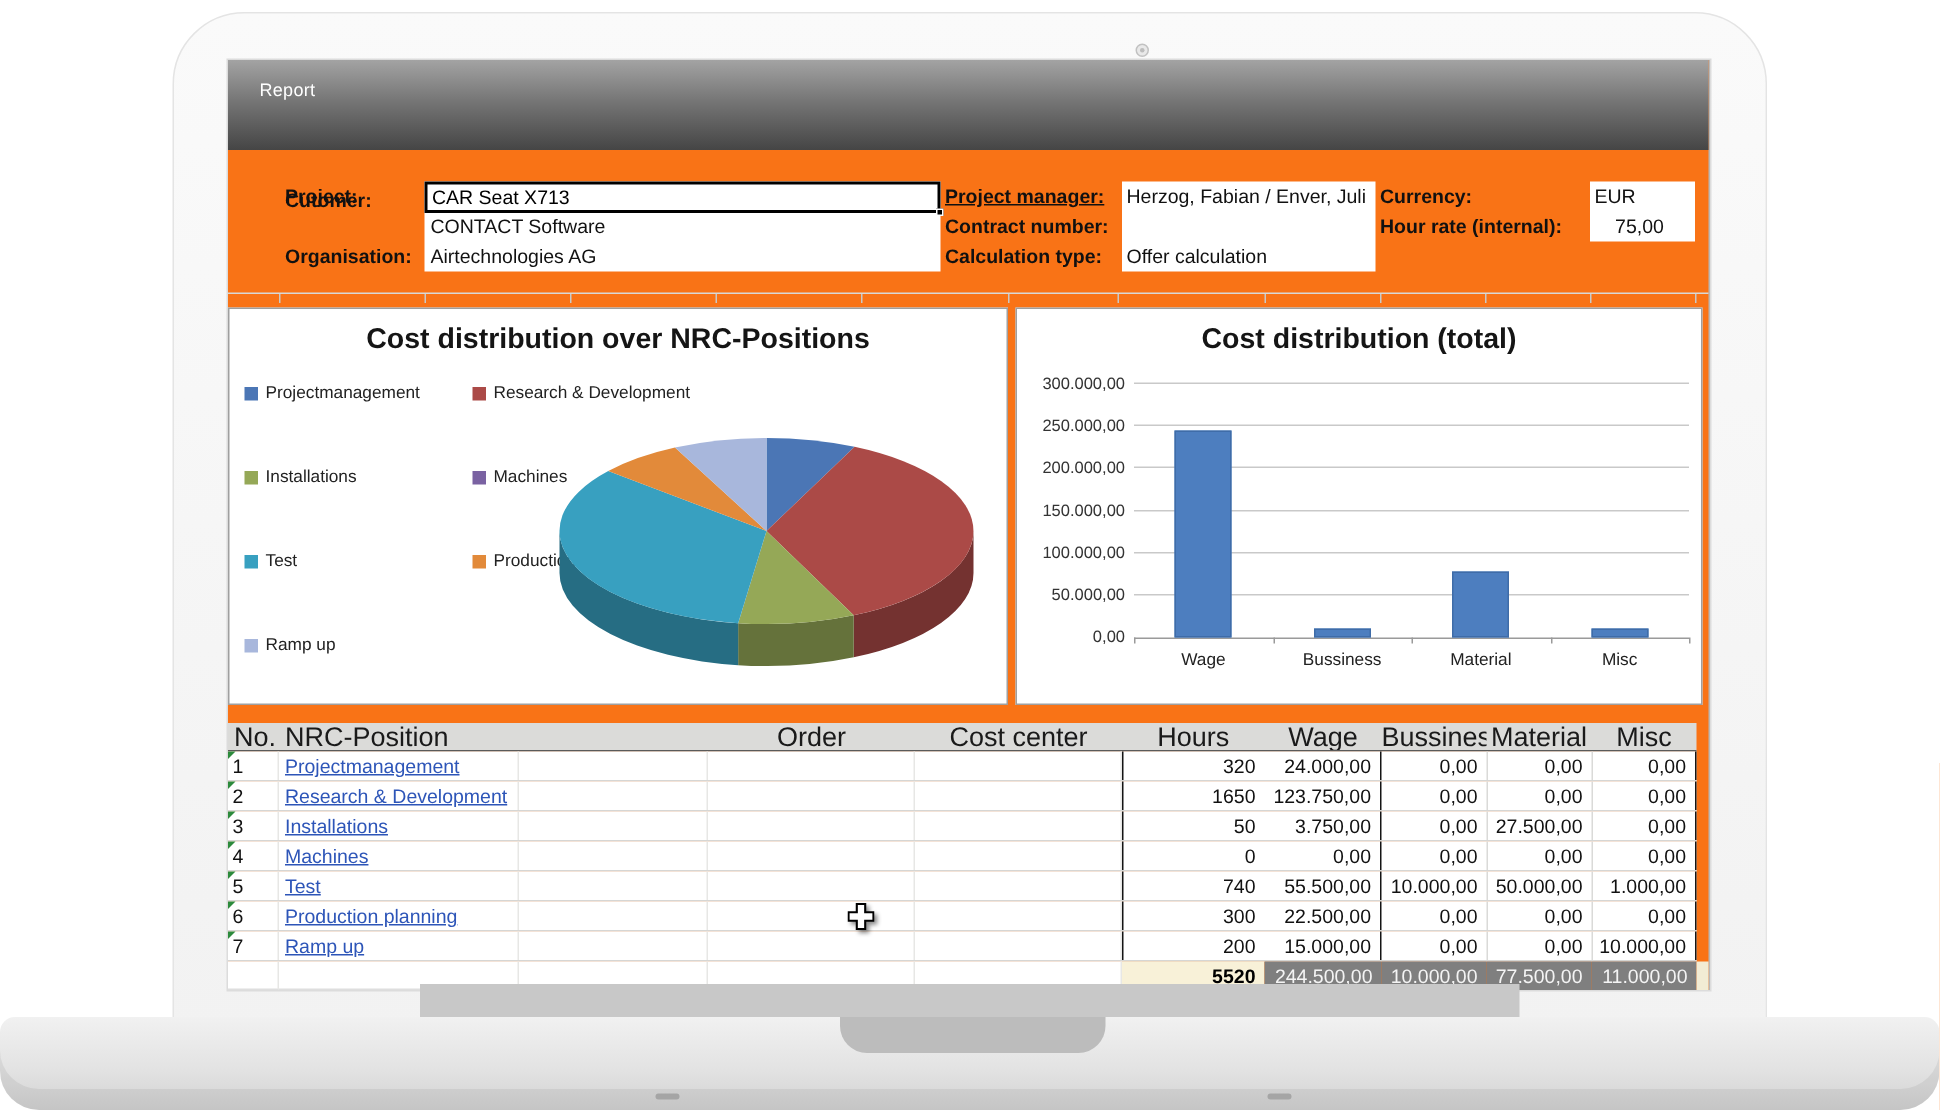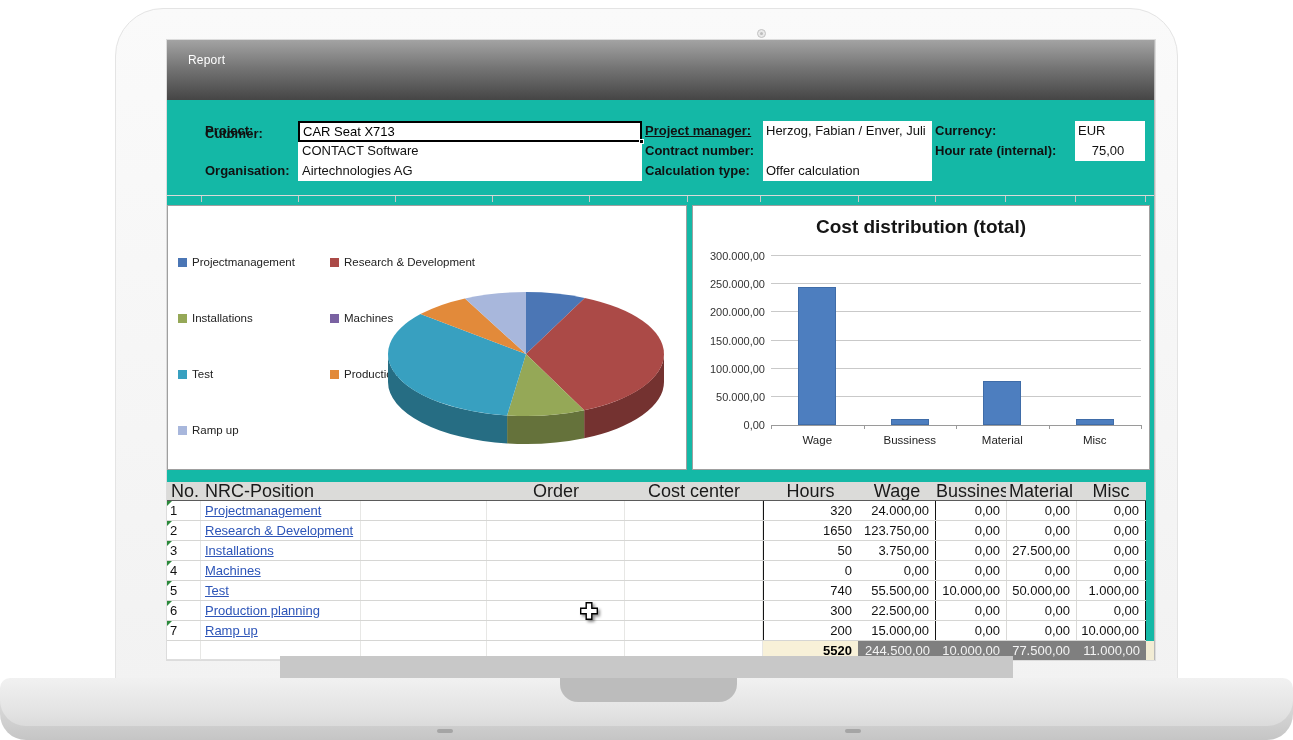--- a/index.html
+++ b/index.html
@@ -16,22 +16,22 @@
   .hinge{position:absolute;left:280px;top:656px;width:733px;height:30px;background:#c8c8c8;}
   .base{position:absolute;left:0;top:678px;width:1293px;height:62px;
         background:linear-gradient(180deg,#f1f1f1 0%,#e3e3e3 55%,#d2d2d2 100%);
         border-radius:10px 10px 26px 26px;box-shadow:inset 0 -14px 0 rgba(0,0,0,.06);}
   .notch{position:absolute;left:560px;top:0px;width:177px;height:24px;background:#bcbcbc;
          border-radius:0 0 18px 18px;}
   .foot{position:absolute;top:51px;width:16px;height:4px;border-radius:2px;background:#a5a5a5;}
   .foot.f1{left:437px}.foot.f2{left:845px}
 
   
-  .screen{position:absolute;left:152px;top:40px;width:988px;height:620px;background:#14b8a6;
-          overflow:hidden;border-right:1px solid #b8b8b8;box-shadow:0 0 0 1px #dcdcdc;margin-left:15px;}
+  .screen{position:absolute;left:152px;top:40px;width:988px;height:620px;background:#f97316;
+          overflow:hidden;border-right:1px solid #b8b8b8;box-shadow:0 0 0 1px #dcdcdc;}
 
   .banner{position:absolute;left:0;top:0;width:988px;height:60px;
           background:linear-gradient(180deg,#a3a3a3 0%,#767676 45%,#454545 100%);color:#fff;}
   .banner .kicker{position:absolute;left:21px;top:13px;font-size:12px;letter-spacing:.2px;}
   .banner .title{position:absolute;left:19px;top:25px;font-size:27px;letter-spacing:.3px;font-weight:400;}
 
   
   .wcell{position:absolute;background:#fff;}
   .flabel{position:absolute;height:20px;line-height:20px;font-size:13px;font-weight:bold;color:#111;}
   .fvalue{position:absolute;height:20px;line-height:20px;font-size:13px;color:#111;white-space:nowrap;overflow:hidden;}
@@ -140,20 +140,21 @@
         <i style="left: 520px;"></i>
         <i style="left: 593px;"></i>
         <i style="left: 691px;"></i>
         <i style="left: 768px;"></i>
         <i style="left: 838px;"></i>
         <i style="left: 908px;"></i>
         <i style="left: 978px;"></i>
       </div>
 
     <div class="chart c1">
+      <div class="chart-title">Cost distribution over NRC-Positions</div>
       <div class="legend">
           <div class="legend-item">
             <span class="sw" style="background: rgb(75, 118, 181);"></span>
             <span class="tx">Projectmanagement</span>
           </div>
           <div class="legend-item">
             <span class="sw" style="background: rgb(171, 74, 71);"></span>
             <span class="tx">Research &amp; Development</span>
           </div>
           <div class="legend-item">

